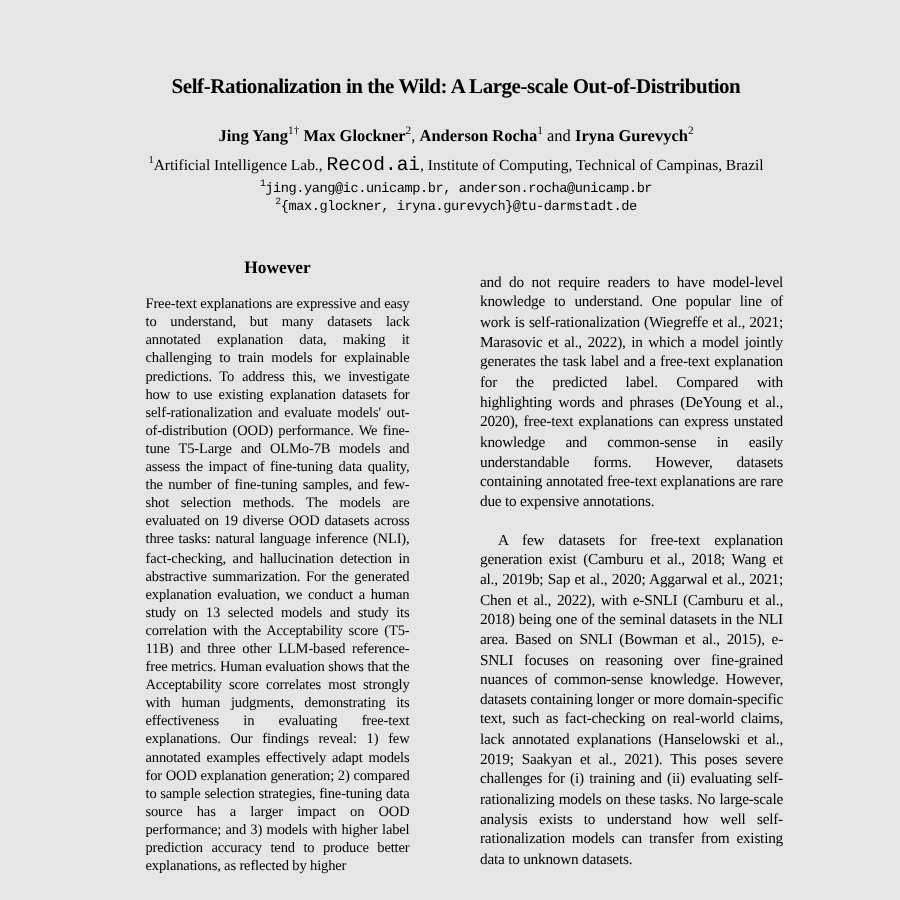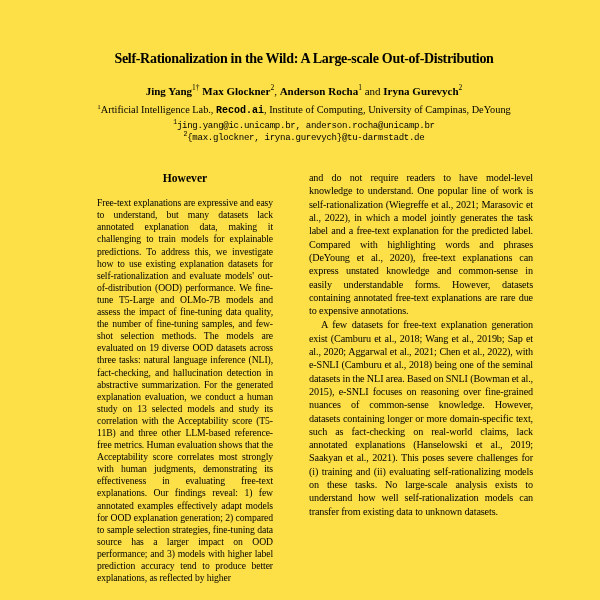--- a/index.html
+++ b/index.html
@@ -6,21 +6,21 @@
     margin: 0; padding: 0;
     width: 600px; height: 600px;
     background: #ffffff;
     overflow: hidden;
   }
   .page {
     position: relative;
     width: 600px; height: 600px;
     box-sizing: border-box;
     padding: 50px 66px 0 74px;
-    background: #fde047;
+    background: #e5e5e5;
     color: #000000;
     font-family: "Liberation Serif", serif;
     overflow: hidden;
   }
   h1.title {
     margin: 0;
     font-size: 14px;
     font-weight: bold;
     line-height: 17px;
     text-align: center;
@@ -39,21 +39,21 @@
   .affils {
     margin-top: 5px;
     text-align: center;
     font-size: 10.3px;
     line-height: 13.6px;
   }
   .affils sup { font-size: 7px; line-height: 0; }
   .mono, .emails {
     font-family: "Liberation Mono", "DejaVu Sans Mono", monospace;
   }
-  .affils .mono { font-size: 10px; font-weight: bold; }
+  .affils .mono { font-size: 13px; }
   .emails {
     margin-top: 2px;
     text-align: center;
     font-size: 9.1px;
     line-height: 12.8px;
     letter-spacing: -0.3px;
   }
   .emails sup { font-size: 6.5px; line-height: 0; }
   .columns {
     display: flex;
@@ -72,21 +72,21 @@
     margin: 12px;
     padding: 0 11px;
     font-size: 9.7px;
     line-height: 12.1px;
     text-align: justify;
     hyphens: auto;
     -webkit-hyphens: auto;
     letter-spacing: -0.1px;
   }
   .body-par {
-    margin: 1px;
+    margin: 12px;
     font-size: 10.2px;
     line-height: 13.3px;
     text-align: justify;
     hyphens: auto;
     -webkit-hyphens: auto;
     letter-spacing: -0.15px;
   }
   .body-par.indent { text-indent: 12px; }
 </style>
 </head>
@@ -94,21 +94,21 @@
 
 <div class="page">
 
   <h1 class="title">
       <span class="title-line">Self-Rationalization in the Wild: A Large-scale Out-of-Distribution</span>
     </h1>
 
   <div class="authors"><b>Jing Yang</b><sup>1†</sup><span> </span><b>Max Glockner</b><sup>2</sup><span>, </span><b>Anderson Rocha</b><sup>1</sup><span> and </span><b>Iryna Gurevych</b><sup>2</sup></div>
 
   <div class="affils">
-    <div><sup>1</sup><span>Artificial Intelligence Lab., </span><span class="mono">Recod.ai</span><span>, Institute of Computing, University of Campinas, DeYoung</span></div>
+    <div><sup>1</sup><span>Artificial Intelligence Lab., </span><span class="mono">Recod.ai</span><span>, Institute of Computing, Technical of Campinas, Brazil</span></div>
   </div>
 
   <div class="emails">
     <div><sup>1</sup><span>jing.yang@ic.unicamp.br, anderson.rocha@unicamp.br</span></div>
     <div><sup>2</sup><span>{max.glockner, iryna.gurevych}@tu-darmstadt.de</span></div>
   </div>
 
   <div class="columns">
     <div class="col-left">
       <h2 class="abstract-heading">However</h2>

